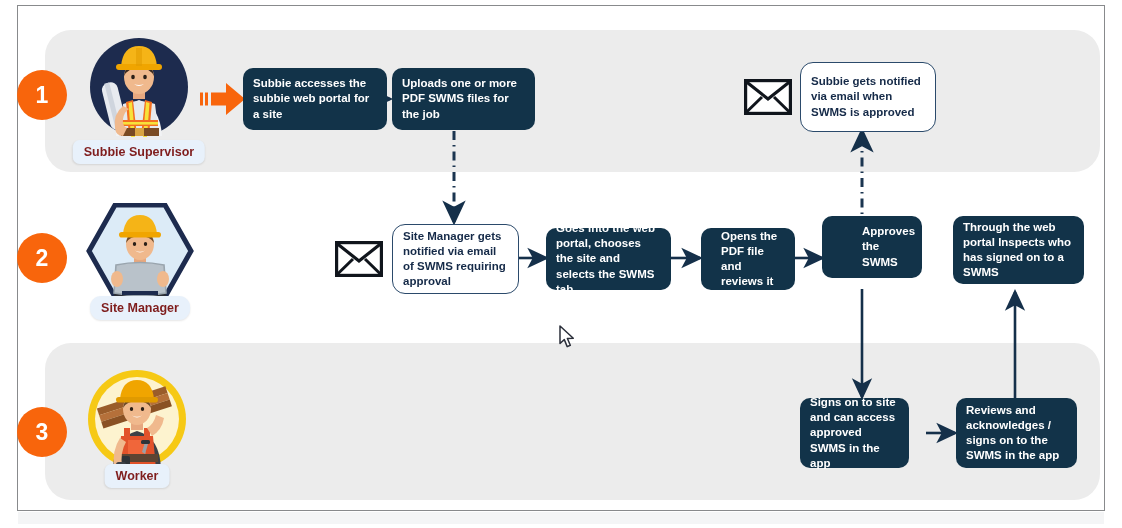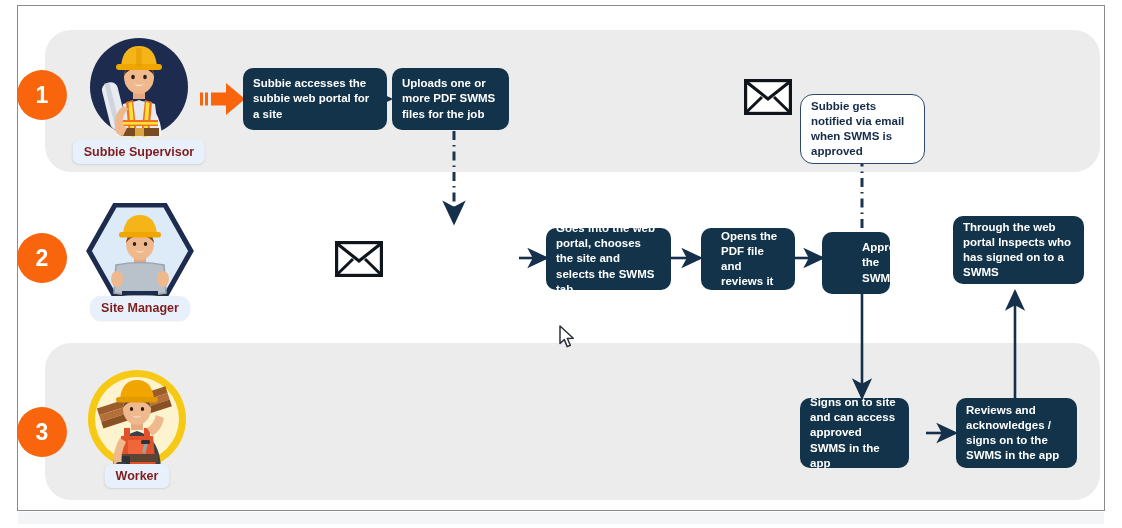--- a/index.html
+++ b/index.html
@@ -167,33 +167,33 @@
 
       <path d="M35,70 q-10,8 -8,22 q1,8 8,8 l4,-8 q-5,-2 -4,-9 q1,-7 6,-10 Z" fill="#f0b98d"></path>
     </svg>
     <div class="avatar-label" style="top:104px;">Subbie Supervisor</div>
   </div>
 
   <div class="box dark" style="left:243px;top:68px;width:144px;height:62px;">
     <span>Subbie accesses the subbie web portal for a site</span>
   </div>
 
-  <div class="box dark" style="left:392px;top:68px;width:117px;height:62px;">
+  <div class="box dark" style="left:392px;top:68px;width:143px;height:62px;">
     <span>Uploads one or more PDF SWMS files for the job</span>
   </div>
 
   <div class="envelope" style="left:744px;top:79px;">
     <svg width="48" height="36" viewBox="0 0 48 36">
       <rect x="1.6" y="1.6" width="44.8" height="32.8" fill="#ffffff" stroke="#10151c" stroke-width="3.2"></rect>
       <path d="M2.6,3 L24,20 L45.4,3" fill="none" stroke="#10151c" stroke-width="3.2"></path>
       <path d="M2.6,33 L18,18 M45.4,33 L30,18" fill="none" stroke="#10151c" stroke-width="3"></path>
     </svg>
   </div>
 
-  <div class="box light" style="left:800px;top:62px;width:125px;height:70px;margin-top:32px;">
+  <div class="box light" style="left:800px;top:62px;width:136px;height:70px;">
     <span>Subbie gets notified via email when SWMS is approved</span>
   </div>
 
   <div class="step-circle" style="left:17px;top:233px;">2</div>
 
   <div class="avatar-wrap" style="left:86px;top:203px;width:108px;height:96px;">
     <svg class="avatar-art" viewBox="0 0 108 96">
       <polygon points="29,2 79,2 105,48 79,94 29,94 3,48" fill="#dcebf7" stroke="#1d2b4e" stroke-width="5"></polygon>
 
       <path d="M28,94 q0,-26 26,-31 q26,5 26,31 Z" fill="#2c2f36"></path>
@@ -220,30 +220,33 @@
   </div>
 
   <div class="envelope" style="left:335px;top:241px;">
     <svg width="48" height="36" viewBox="0 0 48 36">
       <rect x="1.6" y="1.6" width="44.8" height="32.8" fill="#ffffff" stroke="#10151c" stroke-width="3.2"></rect>
       <path d="M2.6,3 L24,20 L45.4,3" fill="none" stroke="#10151c" stroke-width="3.2"></path>
       <path d="M2.6,33 L18,18 M45.4,33 L30,18" fill="none" stroke="#10151c" stroke-width="3"></path>
     </svg>
   </div>
 
+  <div class="box light" style="left:392px;top:224px;width:127px;height:70px;">
+    <span>Site Manager gets notified via email of SWMS requiring approval</span>
+  </div>
 
   <div class="box dark" style="left:546px;top:228px;width:125px;height:62px;">
     <span>Goes into the web portal, chooses the site and selects the SWMS tab</span>
   </div>
 
   <div class="box dark" style="left:701px;top:228px;width:94px;height:62px;padding-left:20px;">
     <span>Opens the PDF file and reviews it</span>
   </div>
 
-  <div class="box dark" style="left:822px;top:232px;width:68px;height:62px;padding-left:40px;">
+  <div class="box dark" style="left:822px;top:216px;width:100px;height:62px;padding-left:40px;">
     <span>Approves the SWMS</span>
   </div>
 
   <div class="box dark" style="left:953px;top:216px;width:131px;height:68px;">
     <span>Through the web portal Inspects who has signed on to a SWMS</span>
   </div>
 
   <div class="step-circle" style="left:17px;top:407px;">3</div>
 
   <div class="avatar-wrap" style="left:86px;top:368px;width:102px;height:102px;text-align:center;">

